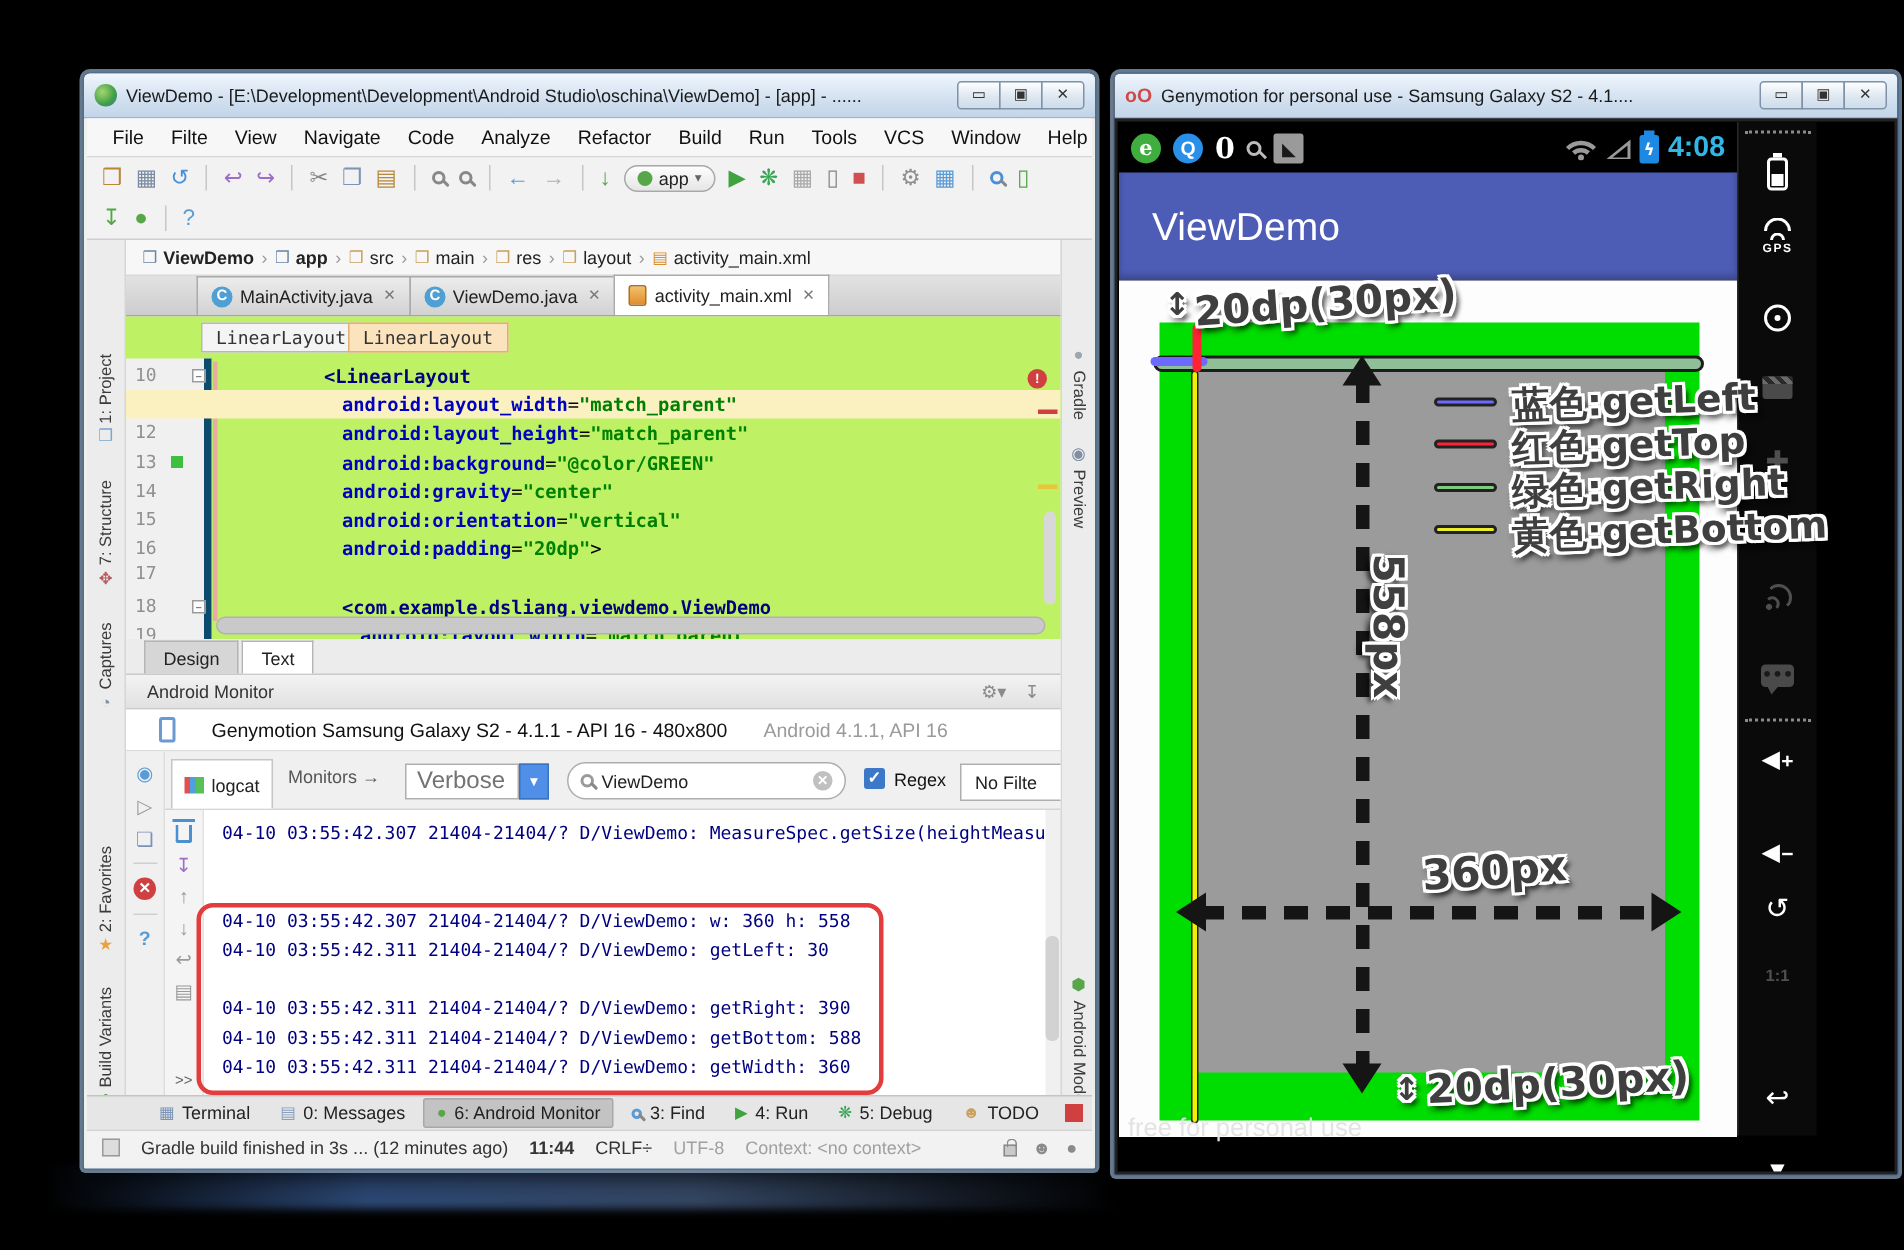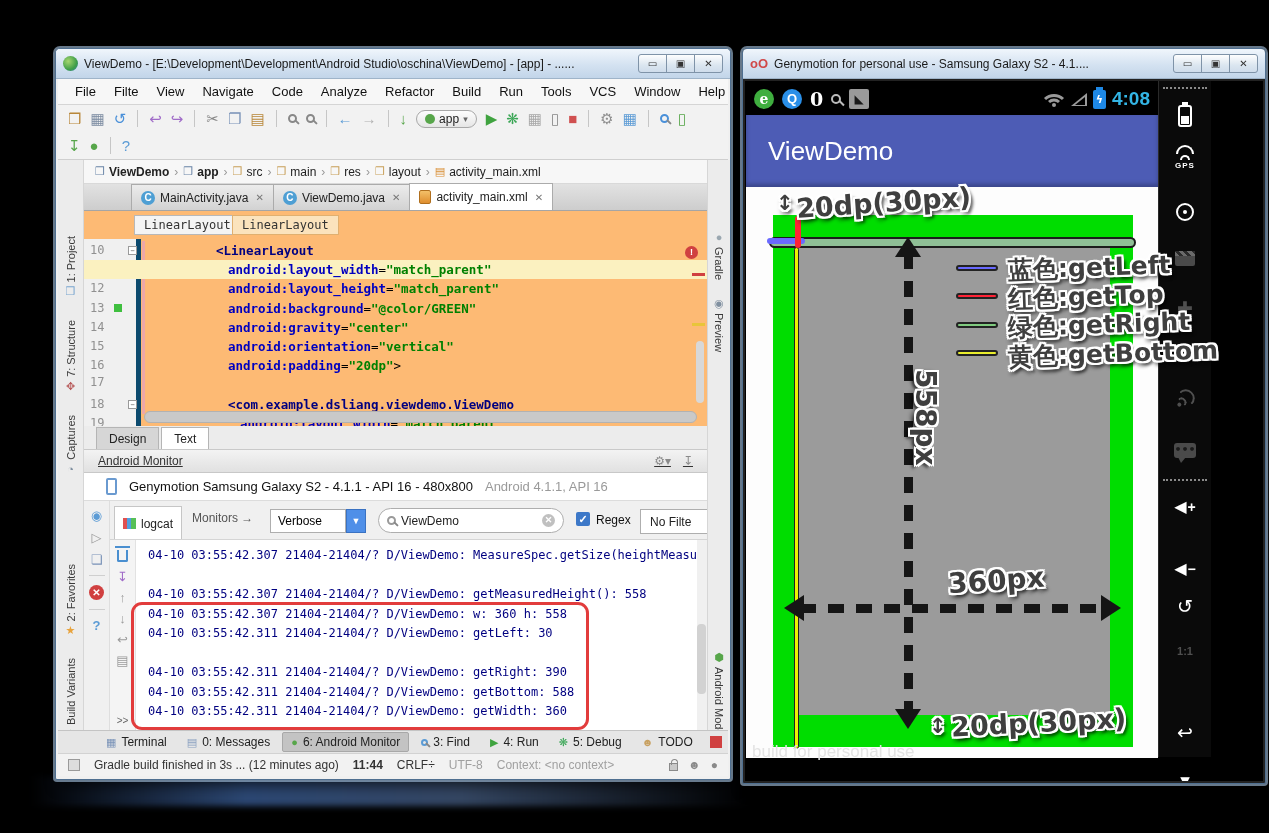--- a/index.html
+++ b/index.html
@@ -64,21 +64,21 @@
 
   
   .lstripe{position:absolute;left:2px;top:111px;width:26px;height:570px;background:#ececec;border-right:1px solid #d6d6d6;}
   .rstripe{position:absolute;left:651px;top:111px;width:23px;height:570px;background:#ececec;border-left:1px solid #d6d6d6;}
   .stripe-item{position:absolute;left:0;width:100%;display:flex;flex-direction:column;align-items:center;gap:4px;}
   .vtxt{writing-mode:vertical-rl;transform:rotate(180deg);font-size:11px;color:#3a3a3a;}
   .vtxt2{writing-mode:vertical-rl;font-size:11px;color:#3a3a3a;}
   .sicon{font-size:11px;line-height:1;}
 
   
-  .editor{position:absolute;left:28px;top:162px;width:623px;height:215px;background:#fdba74;overflow:hidden;}
+  .editor{position:absolute;left:28px;top:162px;width:623px;height:215px;background:#bef264;overflow:hidden;}
   .chip{position:absolute;top:4px;border:1px solid #b8b8b8;background:#f4f4f4;padding:2px 9px;
         font:12px "DejaVu Sans Mono",monospace;color:#333;}
   .chip.hl{background:#fbe3bd;border-color:#e0b070;}
   .gutter{position:absolute;left:0;top:28px;bottom:0;width:57px;background:#f0f0f0;border-right:5px solid #0c4a6e;}
   .lnum{position:absolute;left:6px;font:12px "DejaVu Sans Mono",monospace;color:#909090;}
   .lmark{position:absolute;left:30px;width:8px;height:8px;background:#3fbf3f;}
   .chgbar{position:absolute;left:58px;top:30px;bottom:12px;width:3px;background:#eda8a8;}
   .lfold{position:absolute;left:44px;width:9px;height:9px;border:1px solid #9a9a9a;background:#fff;
          font:7px/8px "DejaVu Sans Mono",monospace;color:#555;text-align:center;}
   .codepane{position:absolute;left:57px;top:28px;right:0;bottom:0;}
@@ -97,35 +97,35 @@
   .vthumb{position:absolute;right:3px;top:130px;width:8px;height:62px;background:#d8d8d8;border-radius:4px;}
 
   
   .dtabs{position:absolute;left:28px;top:377px;width:623px;height:24px;background:#ececec;
          border-bottom:1px solid #c9c9c9;display:flex;align-items:flex-end;padding-left:12px;gap:2px;}
   .dtab{height:22px;padding:0 12px;font-size:12px;color:#222;display:flex;align-items:center;
         border:1px solid #b5b5b5;border-bottom:none;background:#d6d6d6;}
   .dtab.active{background:#fff;}
   .monhdr{position:absolute;left:28px;top:401px;width:623px;height:23px;
           background:linear-gradient(#f3f3f3,#e1e1e1);border-bottom:1px solid #c8c8c8;
-          display:flex;align-items:center;padding:0 14px;font-size:12px;color:#333;text-decoration:underline;}
+          display:flex;align-items:center;padding:0 14px;font-size:12px;color:#333;}
   .monhdr .hic{margin-left:auto;display:flex;gap:12px;color:#8a8a8a;font-size:12px;}
   .devrow{position:absolute;left:28px;top:424px;width:623px;height:28px;background:#fff;
-          border-bottom:1px solid #dcdcdc;display:flex;align-items:center;gap:12px;padding-left:22px;font-size:13px;}
+          border-bottom:1px solid #dcdcdc;display:flex;align-items:center;gap:24px;padding-left:22px;font-size:13px;}
   .phoneico{width:11px;height:17px;border:2px solid #6a9ad0;border-radius:2px;}
   .devname{color:#111;}
   .devsuffix{color:#9a9a9a;}
   .lctb{position:absolute;left:28px;top:452px;width:623px;height:39px;background:#f0f0f0;
         border-bottom:1px solid #d5d5d5;overflow:hidden;}
   .lc-tab{position:absolute;left:30px;top:5px;height:34px;background:#fff;border:1px solid #c6c6c6;border-bottom:none;
           display:flex;align-items:center;gap:5px;padding:0 8px;font-size:12px;color:#222;}
   .lc-ico{width:13px;height:11px;background:linear-gradient(90deg,#e05050 0 4px,#50a0e0 4px 8px,#57c057 8px 13px);}
   .mon-tab{position:absolute;left:108px;top:10px;font-size:12px;color:#555;}
   .vbox{position:absolute;left:186px;top:8px;width:76px;height:24px;border:1px solid #aeaeae;background:#fff;
-        font-size:12px;color:#000000;display:flex;align-items:center;padding-left:7px;}
+        font-size:16px;color:#737373;display:flex;align-items:center;padding-left:7px;}
   .vbtn{position:absolute;left:262px;top:8px;width:20px;height:24px;background:#4f8fe8;border:1px solid #3a72c2;
         color:#fff;font-size:9px;display:flex;align-items:center;justify-content:center;}
   .sfield{position:absolute;left:294px;top:7px;width:186px;height:25px;border:1px solid #aeaeae;border-radius:13px;
           background:#fff;display:flex;align-items:center;gap:5px;padding:0 8px;font-size:12px;color:#222;}
   .sclear{margin-left:auto;width:13px;height:13px;border-radius:50%;background:#c0c0c0;color:#fff;
           font:bold 9px/13px "Liberation Sans";text-align:center;}
   .chk{position:absolute;left:492px;top:11px;width:14px;height:14px;background:#3d78c8;border-radius:2px;
        color:#fff;font:bold 11px/14px "Liberation Sans";text-align:center;}
   .chklbl{position:absolute;left:512px;top:12px;font-size:12px;color:#111;}
   .nofilter{position:absolute;left:556px;top:8px;width:160px;height:25px;border:1px solid #aeaeae;background:#fff;
@@ -490,21 +490,20 @@
         <span class="mli" style="color:#a06cc8">↧</span>
         <span class="mli" style="color:#9a9a9a">↑</span>
         <span class="mli" style="color:#9a9a9a">↓</span>
         <span class="mli" style="color:#9a9a9a">↩</span>
         <span class="mli" style="color:#9a9a9a">▤</span>
         <span class="lmore">&gt;&gt;</span>
       </div>
 
     <div class="logarea" id="logarea">
         <div class="lline" style="top:8px">04-10 03:55:42.307 21404-21404/? D/ViewDemo: MeasureSpec.getSize(heightMeasureSpec): 558</div>
-        <div class="lline" style="top:47px">04-10 03:55:42.307 21404-21404/? D/ViewDemo: getMeasuredHeight(): 558</div>
         <div class="lline" style="top:66.5px">04-10 03:55:42.307 21404-21404/? D/ViewDemo: w: 360 h: 558</div>
         <div class="lline" style="top:86px">04-10 03:55:42.311 21404-21404/? D/ViewDemo: getLeft: 30</div>
         <div class="lline" style="top:125px">04-10 03:55:42.311 21404-21404/? D/ViewDemo: getRight: 390</div>
         <div class="lline" style="top:144.5px">04-10 03:55:42.311 21404-21404/? D/ViewDemo: getBottom: 588</div>
         <div class="lline" style="top:164px">04-10 03:55:42.311 21404-21404/? D/ViewDemo: getWidth: 360</div>
       </div>
     <div class="redbox" style="border-color: rgb(226, 60, 60);"></div>
     <div class="logscroll"></div>
 
     <div class="btabs" id="btabs">
@@ -616,21 +615,21 @@
    </div>
             <div class="lrow" style="top:121px">
      <span class="ldash" style="background:#7fca7f"></span>
      <span class="ltxt outline-big">绿色:getRight</span>
    </div>
             <div class="lrow" style="top:149.5px">
      <span class="ldash" style="background:#e9ed2c"></span>
      <span class="ltxt outline-big">黄色:getBottom</span>
    </div>
           </div>
-        <div class="wmark">build for personal use</div>
+        <div class="wmark">free for personal use</div>
       </div>
 
       <div class="gsidebar" id="gsidebar">
           <div class="sb-item" style="top:6px">
             <span class="sb-dots"></span>
           </div>
           <div class="sb-item" style="top:24px">
             <span class="sb-batt"></span>
           </div>
           <div class="sb-item" style="top:64px">

